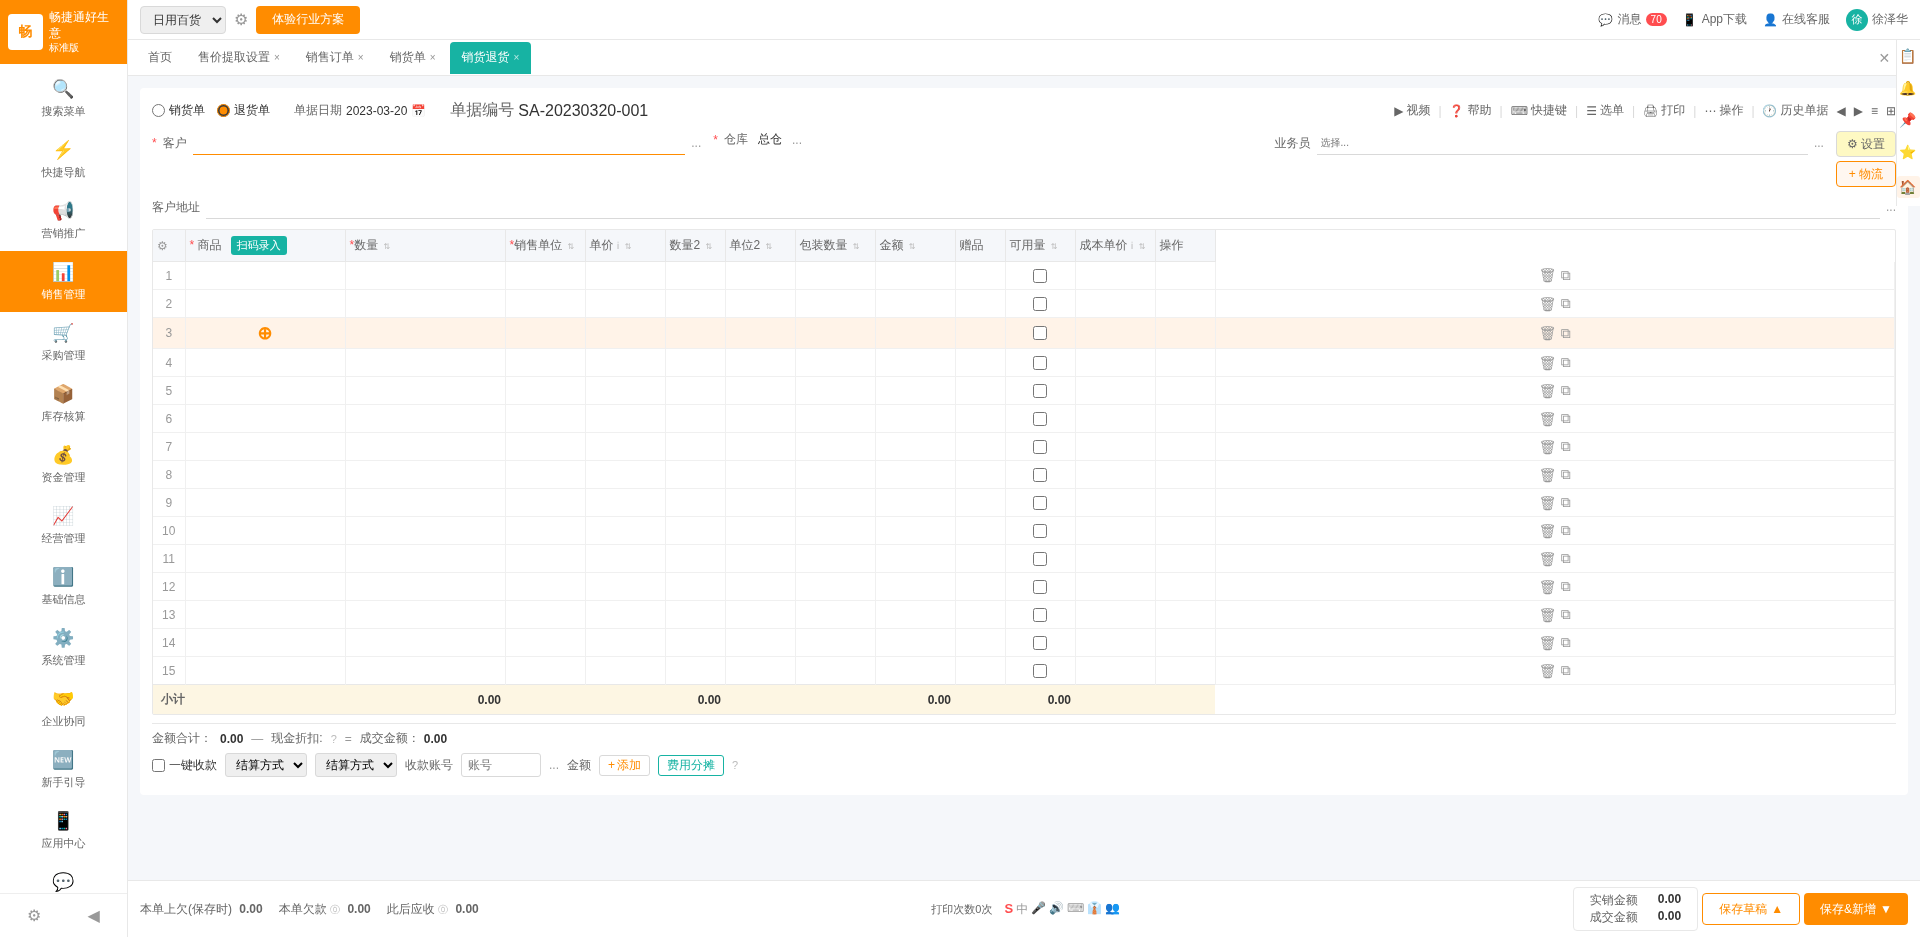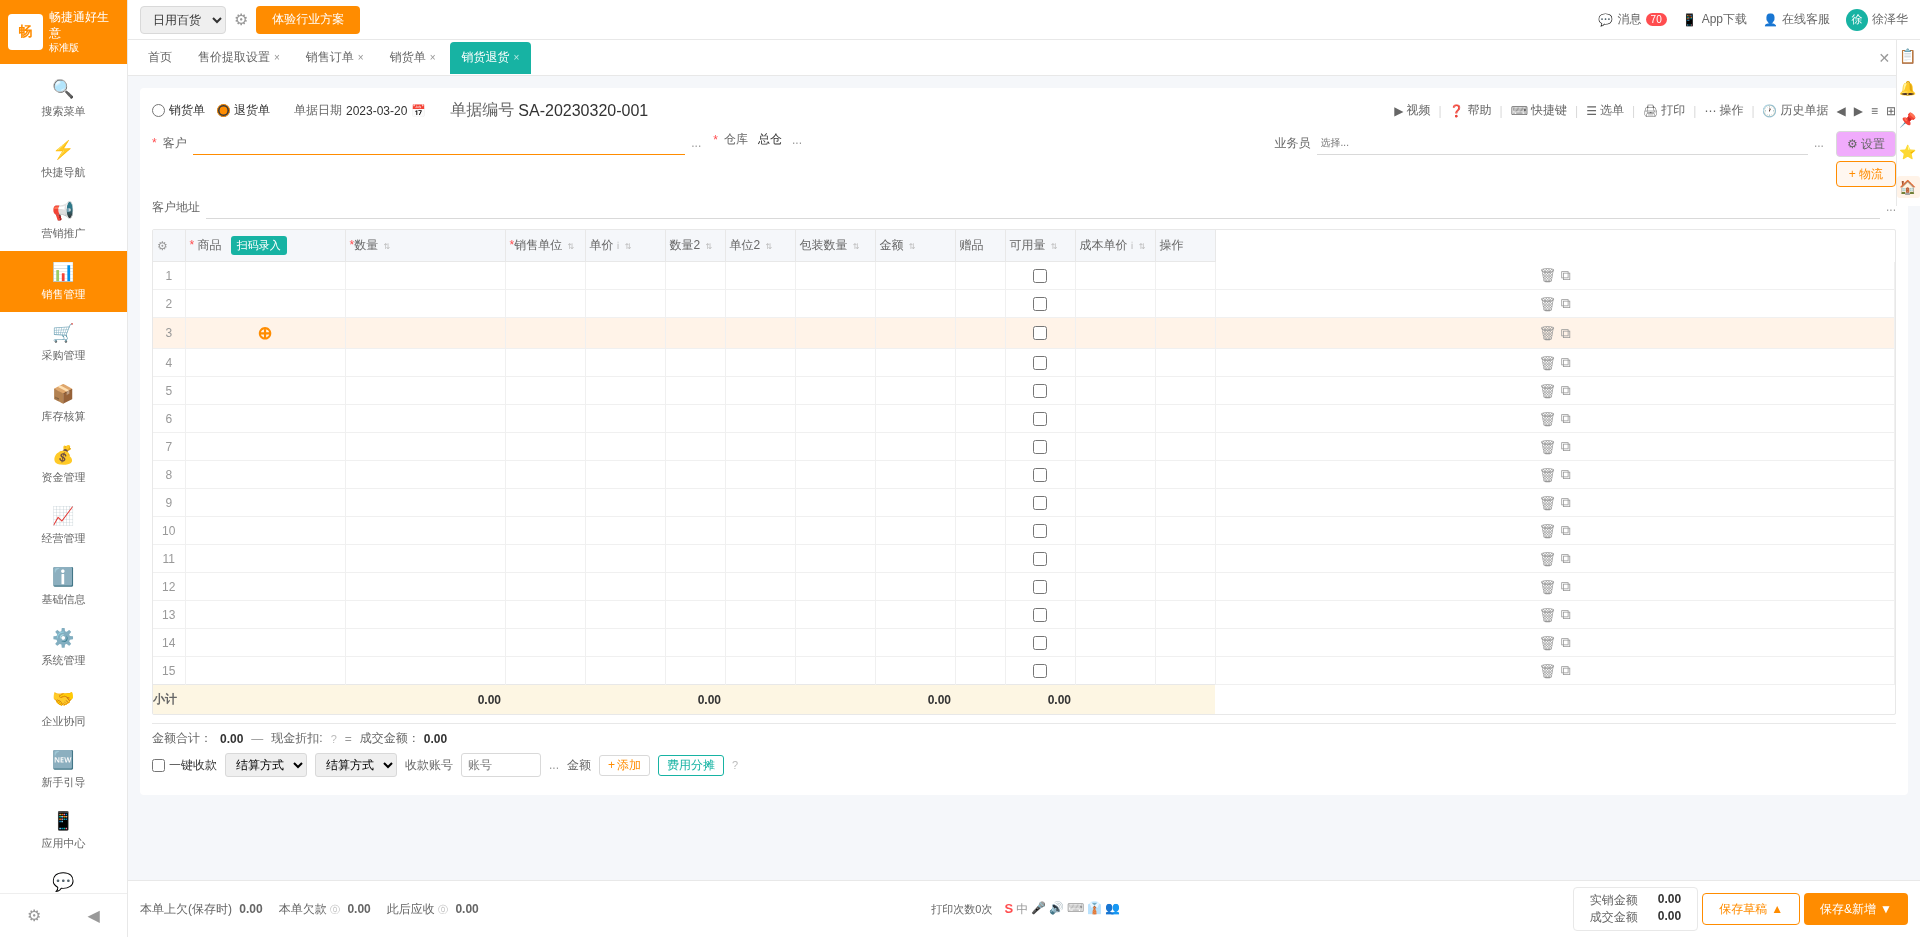--- a/index.html
+++ b/index.html
@@ -50,21 +50,21 @@
     .date-field { display: flex; align-items: center; gap: 4px; font-size: 12px; }
     .date-val { color: #333; }
     .field-label { color: #666; }
     .doc-number { display: flex; align-items: center; gap: 4px; font-size: 16px; }
     .form-toolbar { margin-left: auto; display: flex; align-items: center; gap: 8px; }
     .toolbar-item { display: flex; align-items: center; gap: 3px; font-size: 12px; color: #666; cursor: pointer; }
     .toolbar-divider { color: #d9d9d9; }
     .form-field { display: flex; align-items: center; gap: 6px; flex: 1; min-width: 280px; }
     .form-field-input { flex: 1; border: none; border-bottom: 1px solid #d9d9d9; padding: 2px 4px; font-size: 10px; height: 24px; outline: none; color: #333; }
     .form-field-dots { color: #999; cursor: pointer; }
-    .form-action-btn { border: 1px solid #d9d9d9; background: #f0abfc; border-radius: 4px; padding: 2px 10px; font-size: 12px; cursor: pointer; height: 26px; color: #666; }
+    .form-action-btn { border: 1px solid #d9d9d9; background: #fef9c3; border-radius: 4px; padding: 2px 10px; font-size: 12px; cursor: pointer; height: 26px; color: #666; }
     .form-action-btn.orange { background: #fff7f0; border-color: #ff8c00; color: #ff8c00; }
 
     
     .table-container { border: 1px solid #e8e8e8; border-radius: 2px; overflow: hidden; }
     .table-toolbar-btn { background: #17b3a3; color: #fff; border: none; border-radius: 3px; padding: 2px 8px; font-size: 11px; cursor: pointer; }
 
     table { width: 100%; border-collapse: collapse; font-size: 12px; }
     table thead tr { background: #f5f7fa; }
     table thead th { padding: 6px 4px; text-align: left; border-right: 1px solid #e8e8e8; border-bottom: 1px solid #e8e8e8; white-space: nowrap; font-weight: normal; color: #666; position: relative; }
     table thead th .sort-arrows { color: #bbb; font-size: 8px; margin-left: 2px; cursor: pointer; }
@@ -843,21 +843,21 @@
     <td>
       <div class="action-cell">
         <span class="action-icon">🗑</span>
         <span class="action-icon">⧉</span>
       </div>
     </td>
   </tr>
             </tbody>
           <tfoot>
             <tr>
-              <td colspan="2" style="padding-left:0;color:#666;">小计</td>
+              <td colspan="2" style="padding-left:8px;color:#666;">小计</td>
               <td style="text-align:right;padding-right:4px;">0.00</td>
               <td></td>
               <td></td>
               <td style="text-align:right;padding-right:4px;">0.00</td>
               <td></td>
               <td></td>
               <td style="text-align:right;padding-right:4px;">0.00</td>
               <td></td>
               <td style="text-align:right;padding-right:4px;">0.00</td>
               <td></td>

